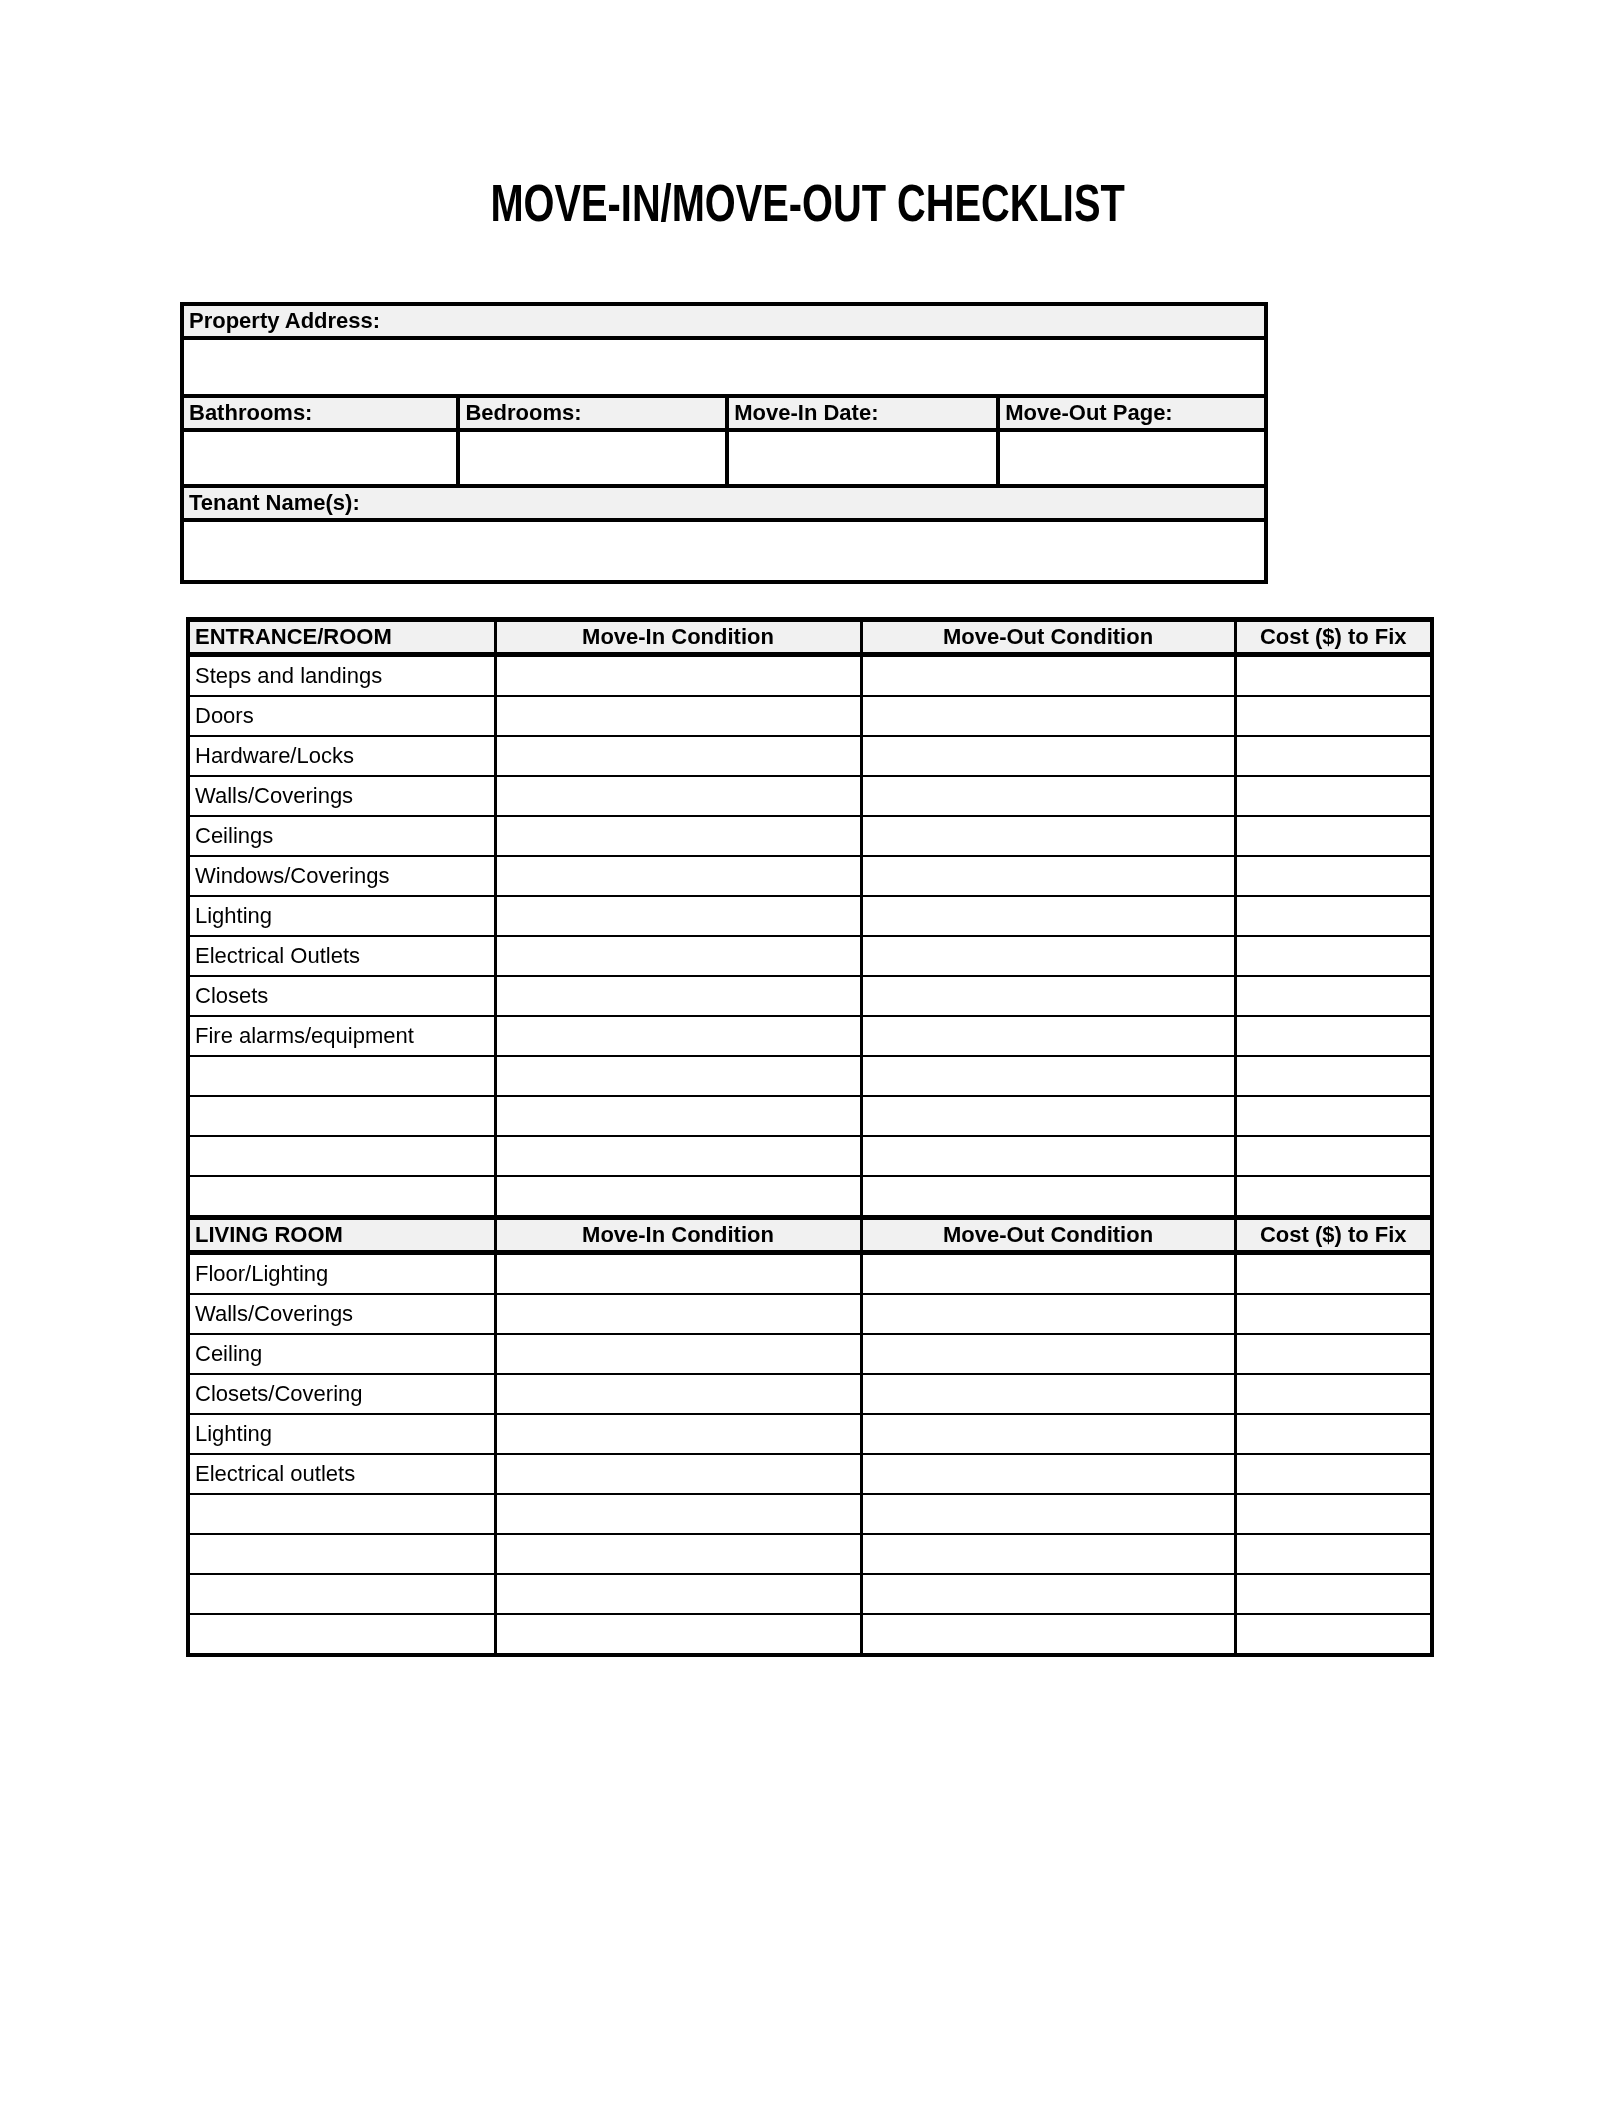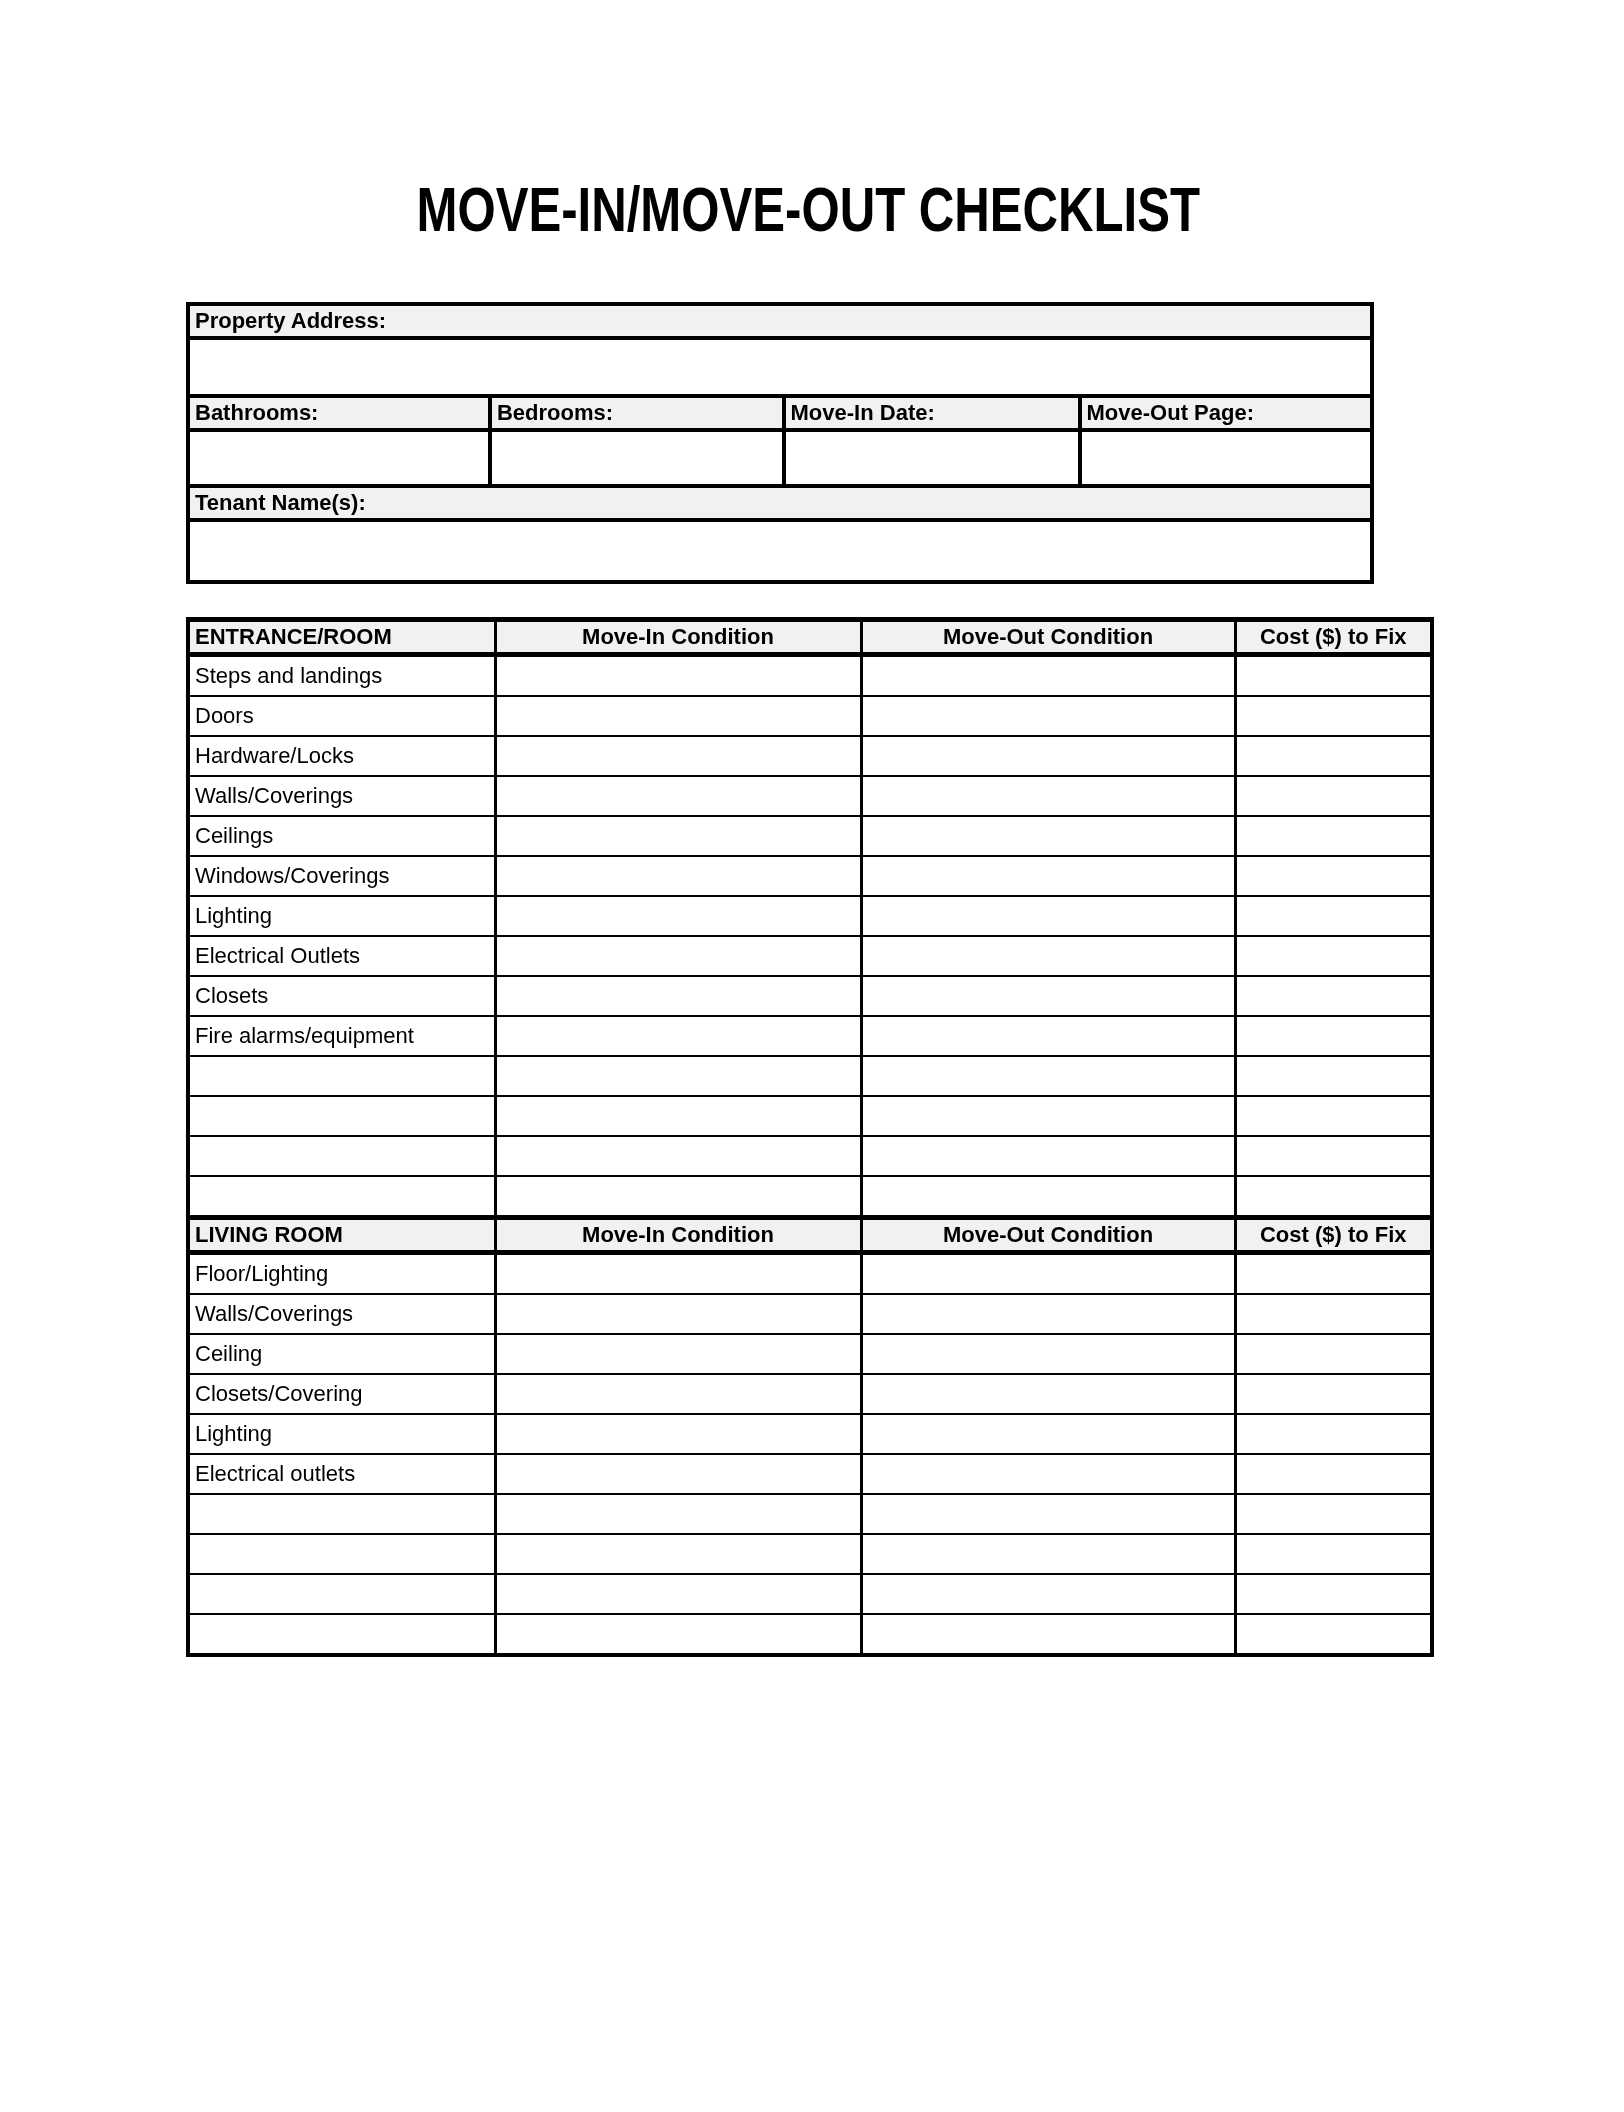--- a/index.html
+++ b/index.html
@@ -13,37 +13,37 @@
     overflow: hidden;
   }
 
   
   .title {
     position: absolute;
     top: 178px;
     left: 186px;
     width: 1244px;
     text-align: center;
-    font-size: 63px;
+    font-size: 51px;
     font-weight: bold;
     line-height: 1;
     white-space: nowrap;
   }
   .title-inner {
     display: inline-block;
     transform: scaleX(0.78);
     transform-origin: center;
   }
 
   
   .info-table {
     position: absolute;
     top: 302px;
-    left: 186px;
-    width: 1188px;
+    left: 180px;
+    width: 1088px;
     border-collapse: collapse;
     table-layout: fixed;
   }
   .info-table td {
     border: 4px solid #000;
     font-size: 22px;
     padding: 2px 5px;
     vertical-align: middle;
   }
   .info-table td.hdr {

